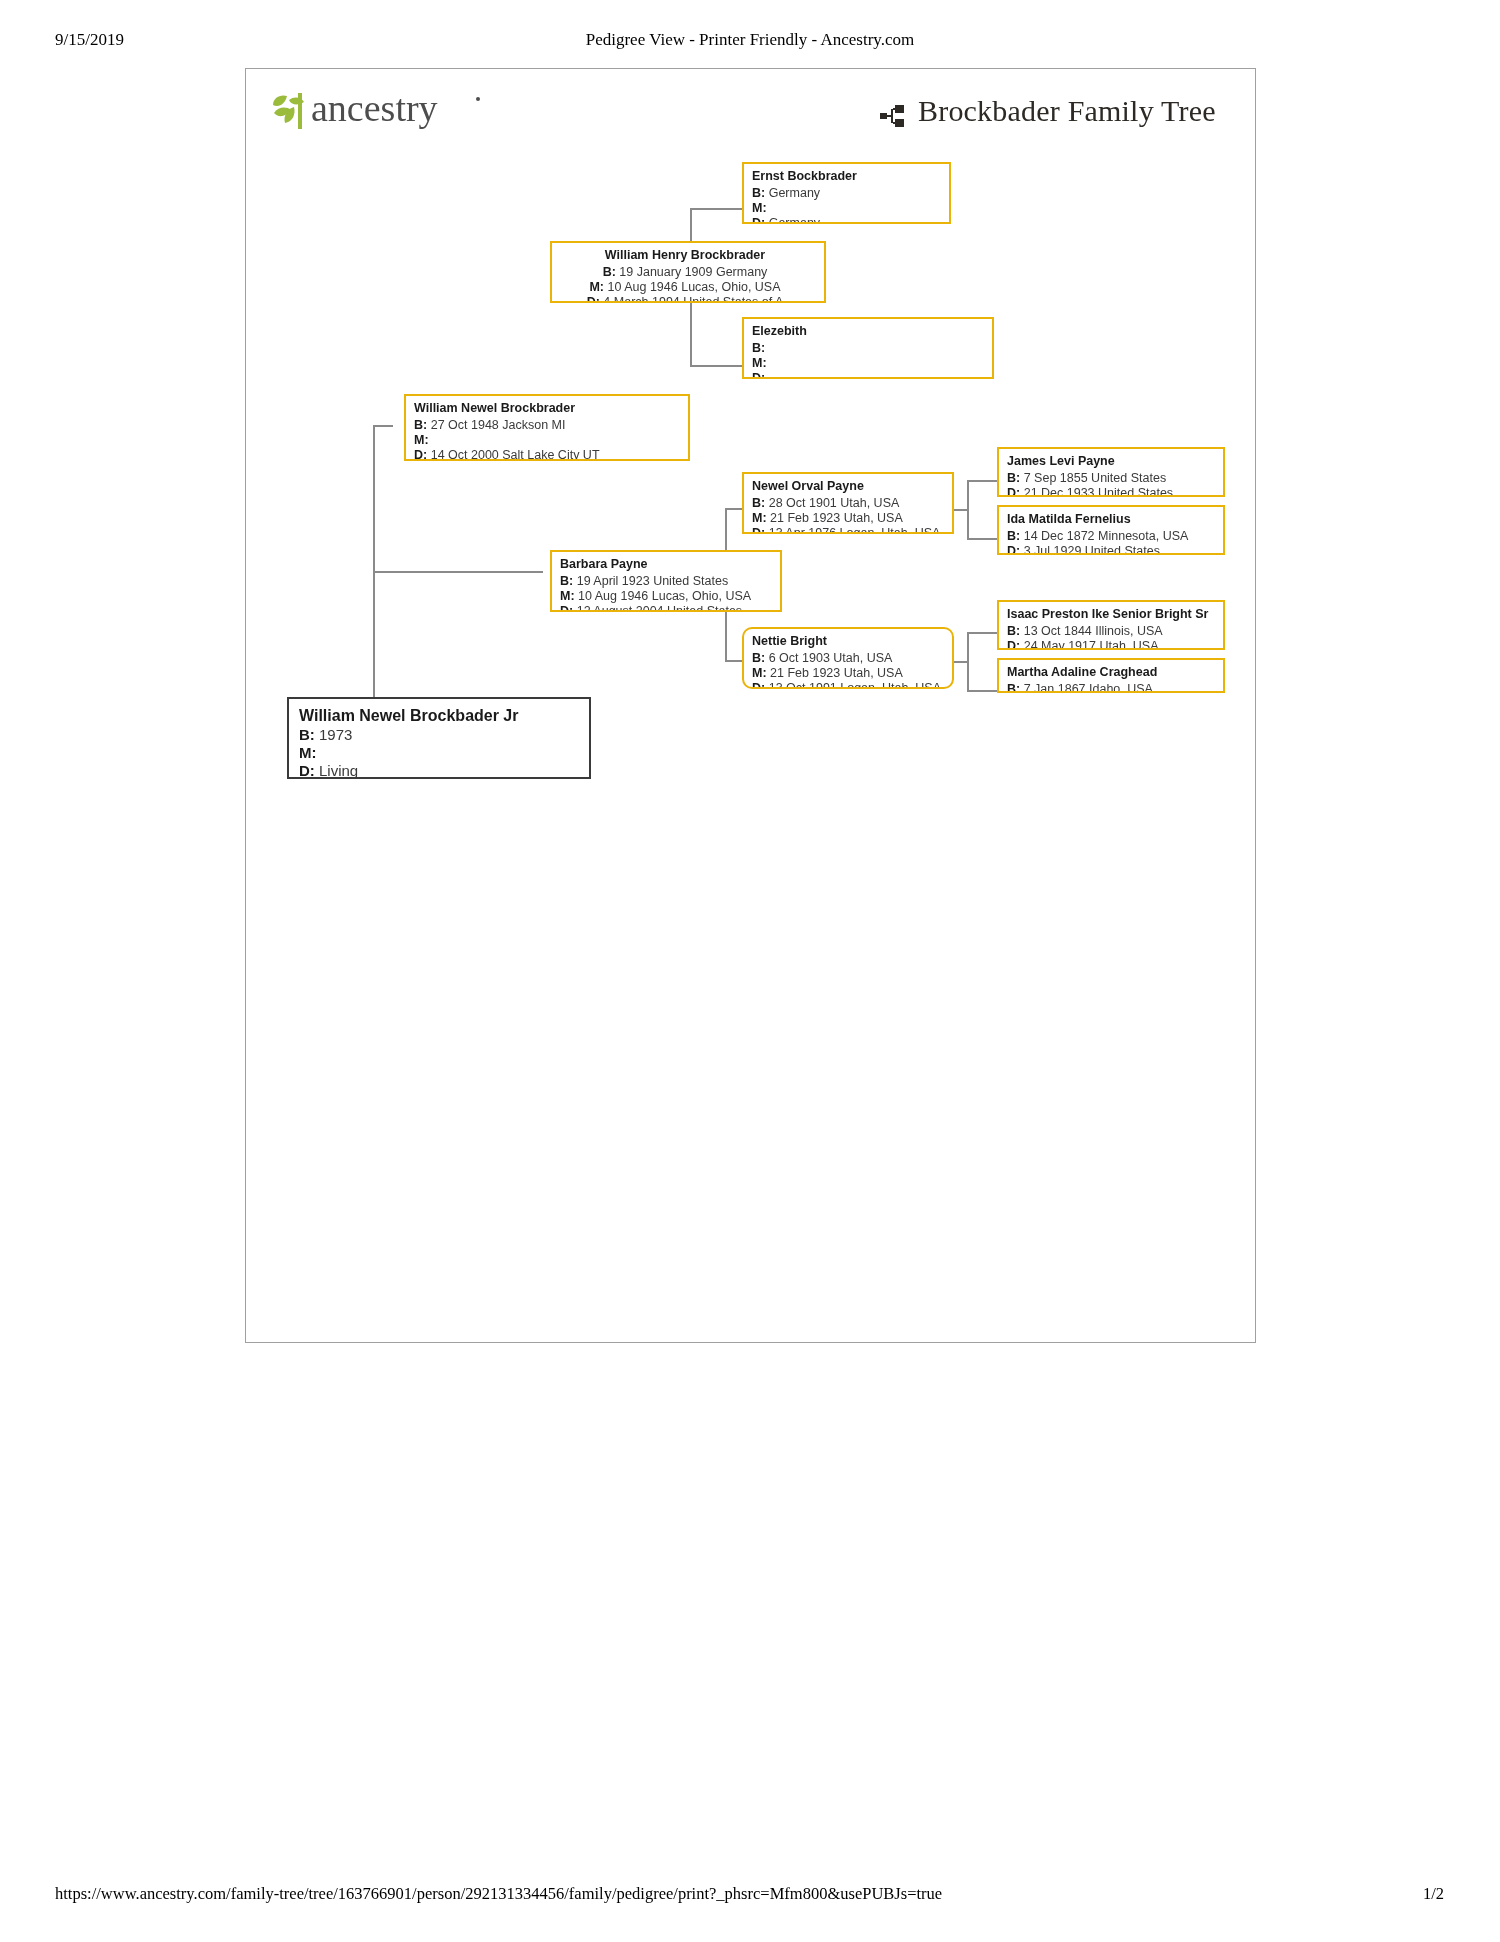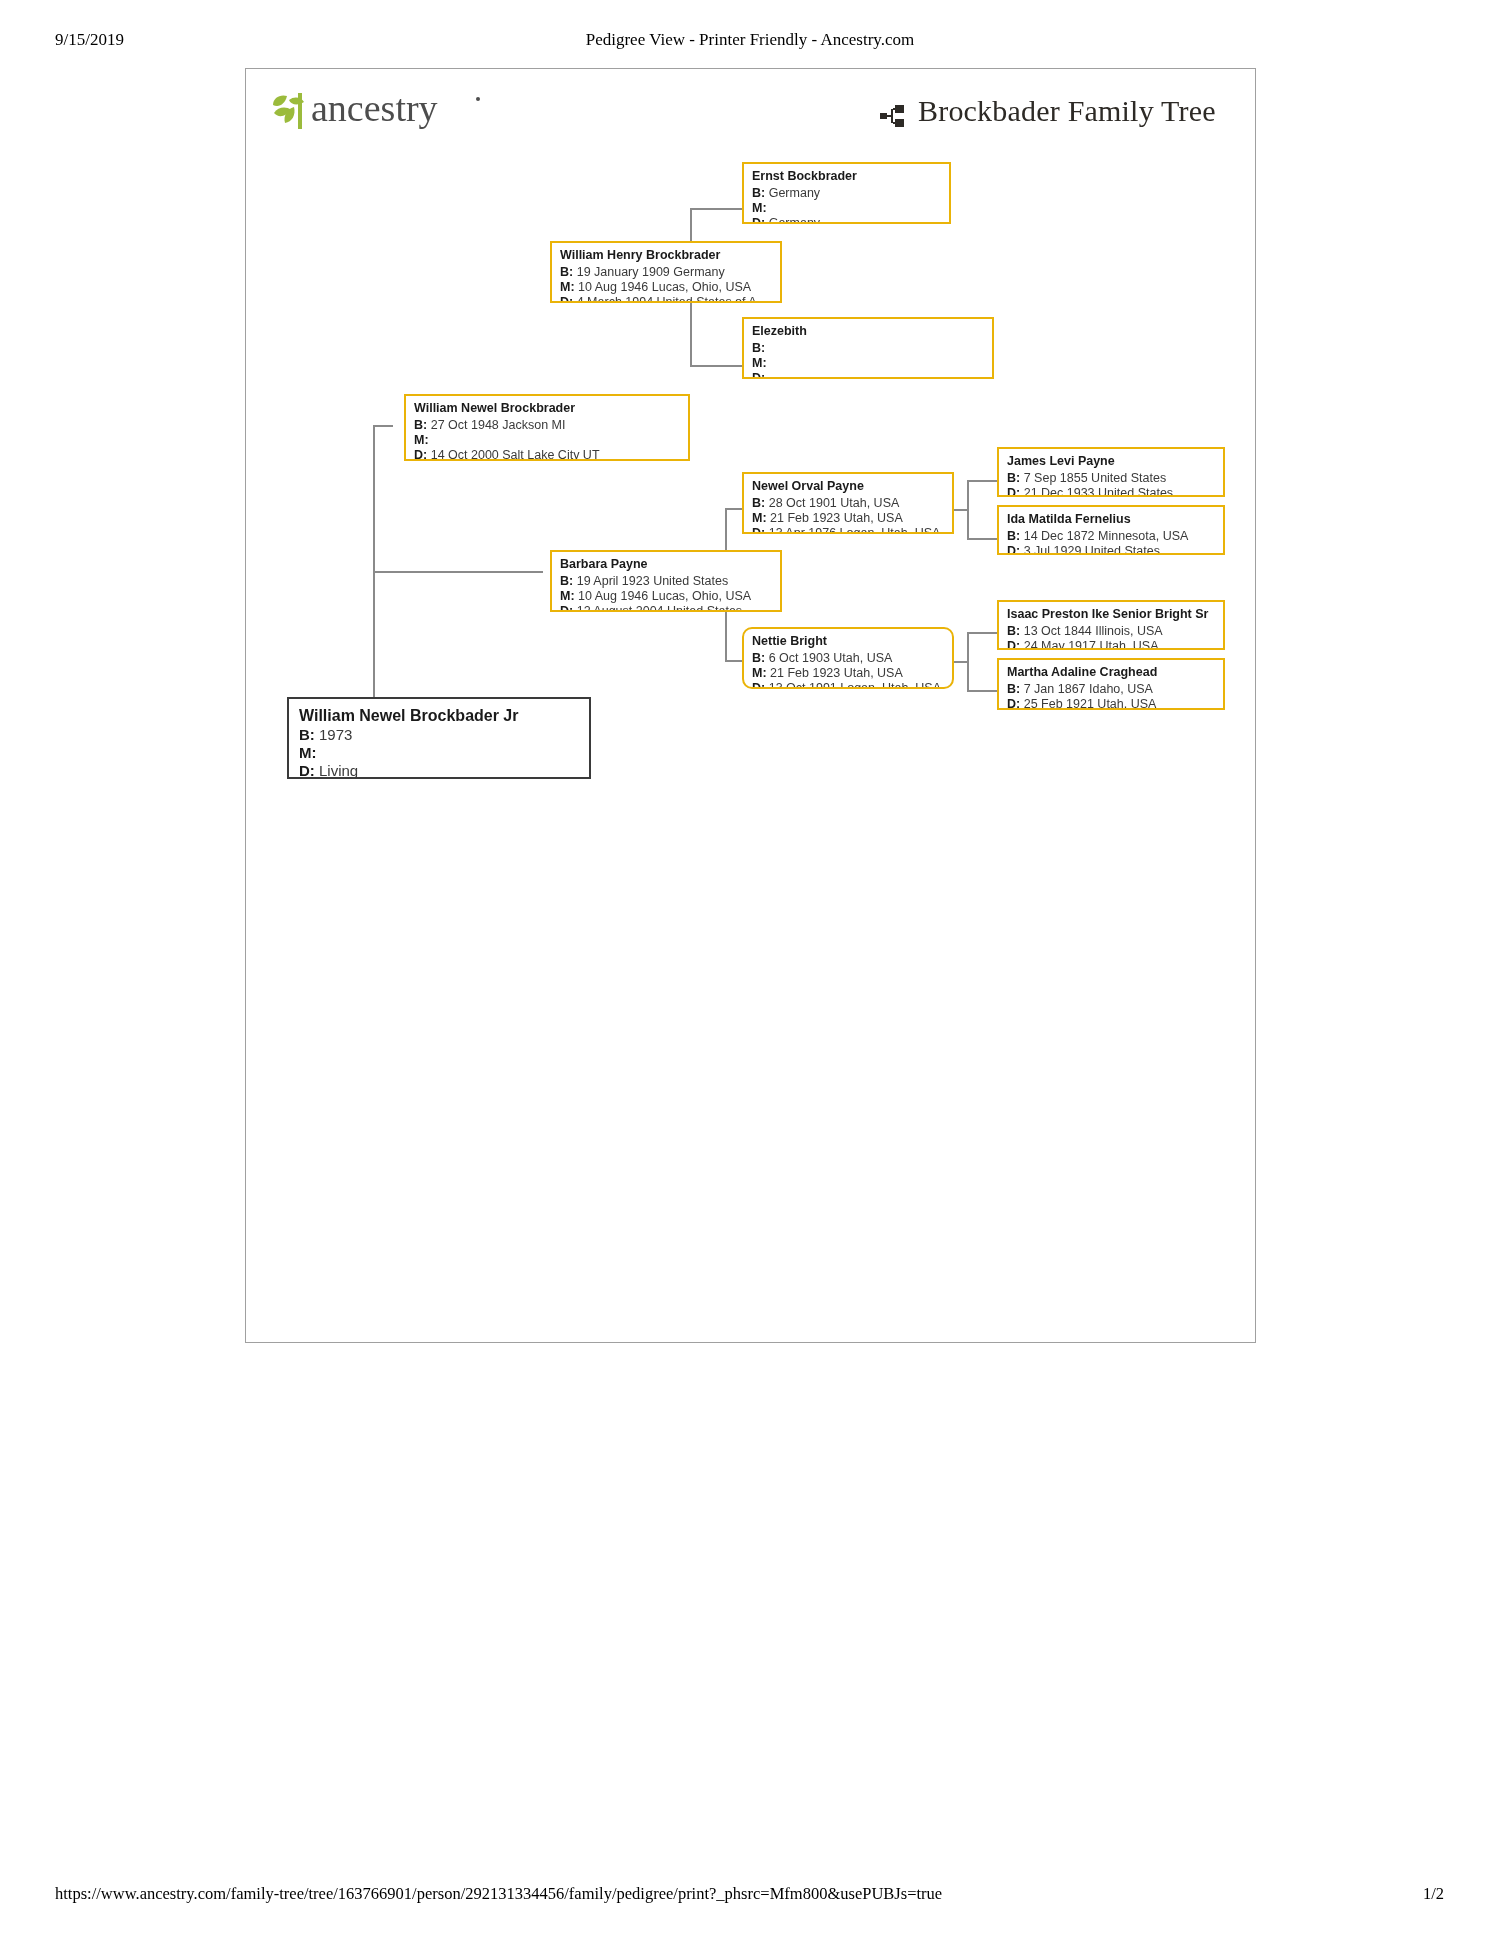--- a/index.html
+++ b/index.html
@@ -226,21 +226,21 @@
   <div class="p-row">
     <b>M:</b> 
     <span></span>
   </div>
   <div class="p-row">
     <b>D:</b> 
     <span>Germany</span>
   </div>
 </div>
 
-<div class="pbox" style="left:550px; top:241px; width:232px; height:62px;">
+<div class="pbox" style="left:550px; top:241px; width:276px; height:62px;text-align:center;">
   <div class="p-name">William Henry Brockbrader</div>
   <div class="p-row">
     <b>B:</b> 
     <span>19 January 1909 Germany</span>
   </div>
   <div class="p-row">
     <b>M:</b> 
     <span>10 Aug 1946 Lucas, Ohio, USA</span>
   </div>
   <div class="p-row">
@@ -358,21 +358,21 @@
   <div class="p-row">
     <b>M:</b> 
     <span>21 Feb 1923 Utah, USA</span>
   </div>
   <div class="p-row">
     <b>D:</b> 
     <span>13 Oct 1991 Logan, Utah, USA</span>
   </div>
 </div>
 
-<div class="pbox" style="left:997px; top:658px; width:228px; height:52px;">
+<div class="pbox" style="left:997px; top:658px; width:228px; height:35px;">
   <div class="p-name">Martha Adaline Craghead</div>
   <div class="p-row">
     <b>B:</b> 
     <span>7 Jan 1867 Idaho, USA</span>
   </div>
   <div class="p-row">
     <b>D:</b> 
     <span>25 Feb 1921 Utah, USA</span>
   </div>
 </div>

